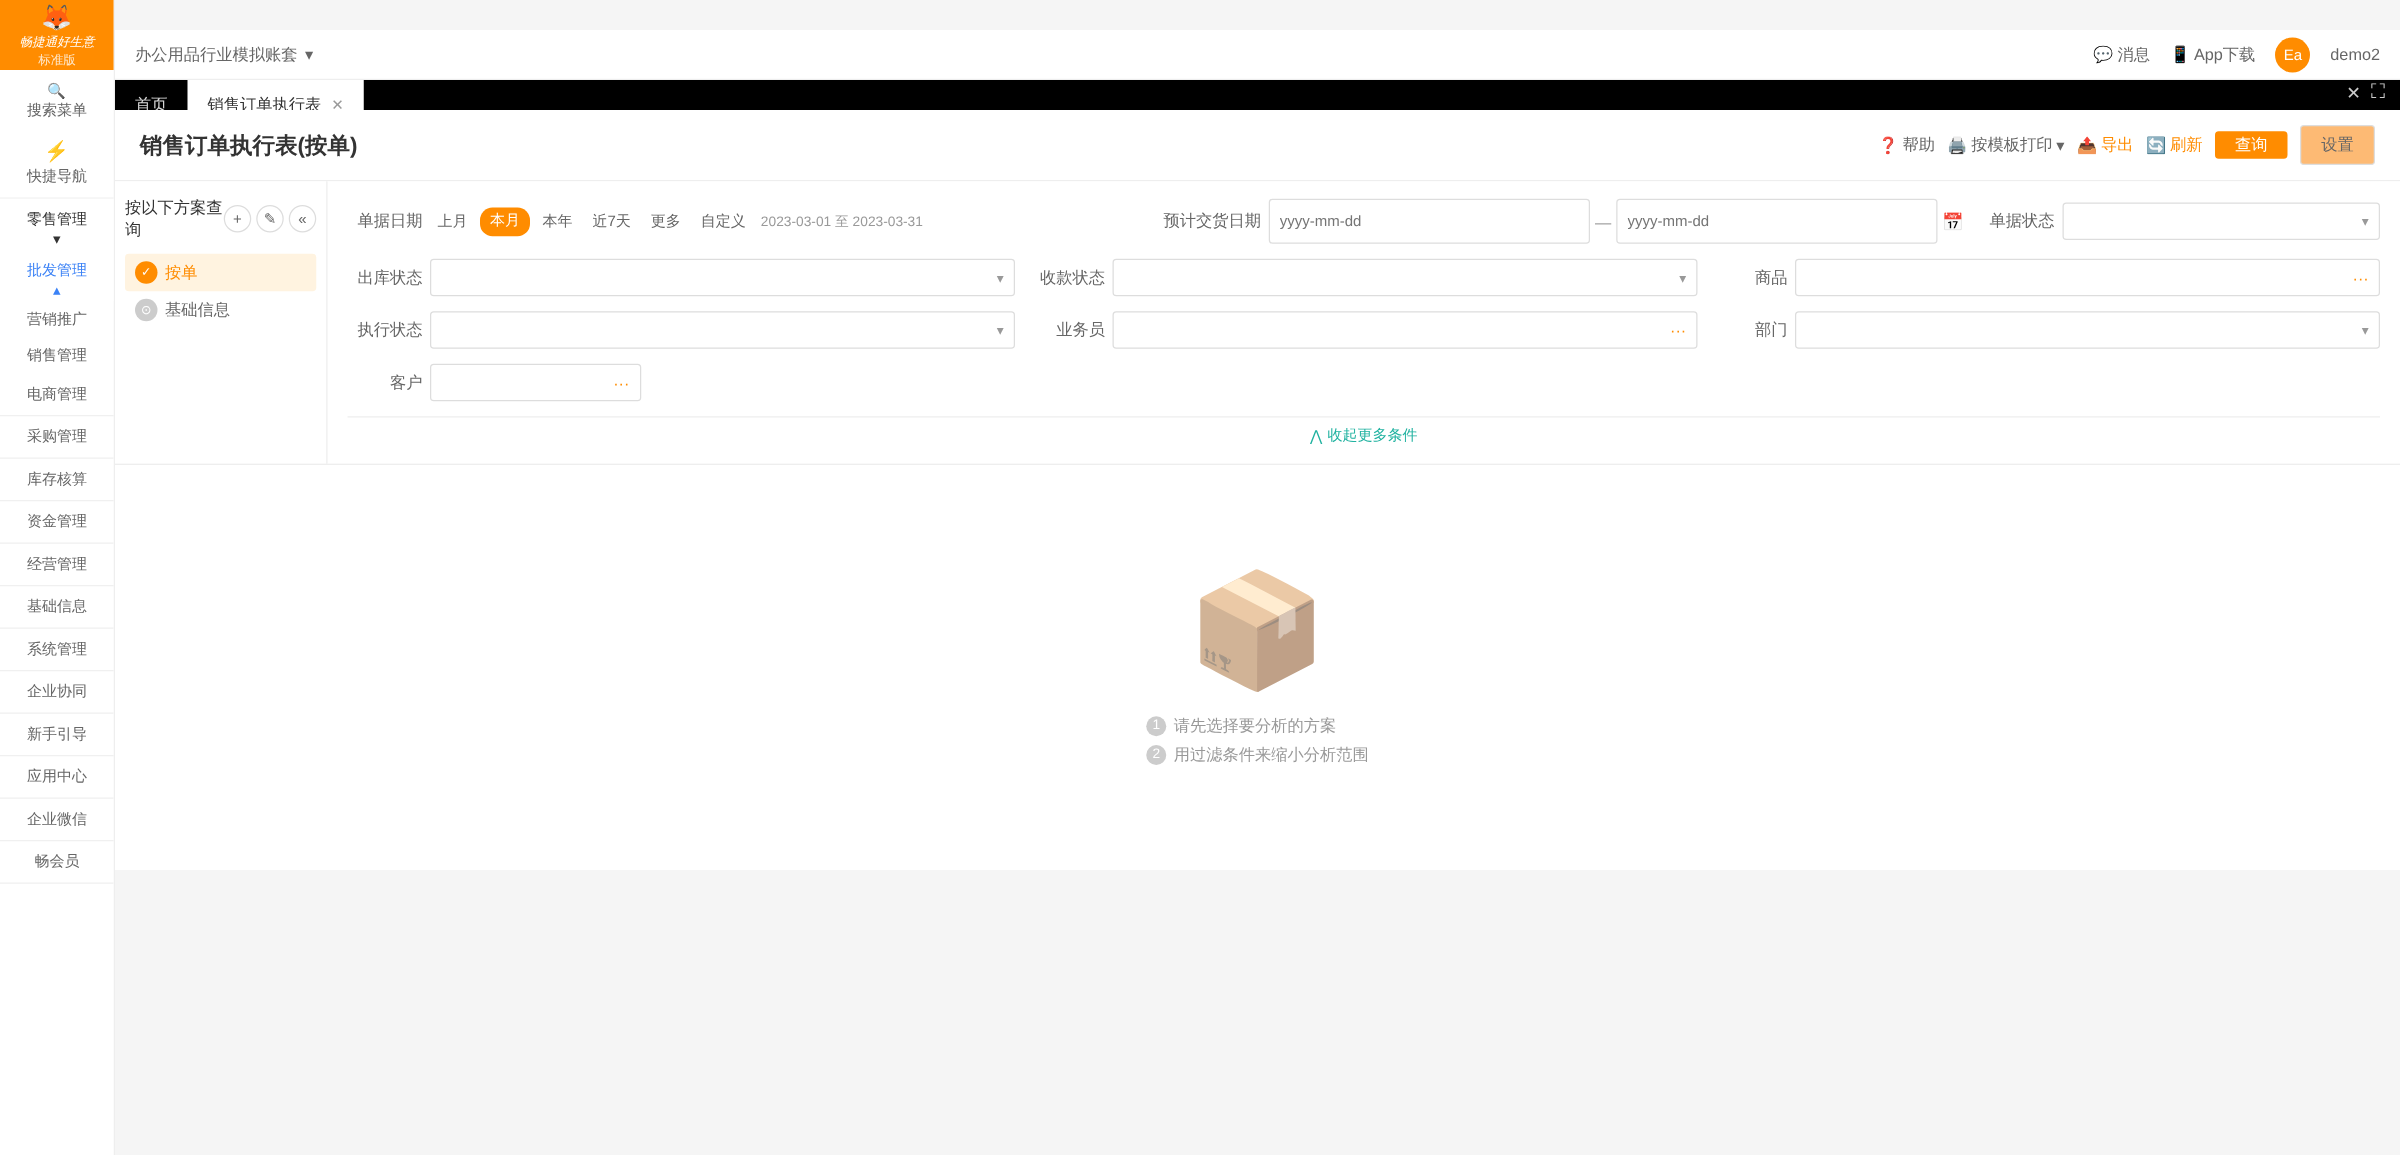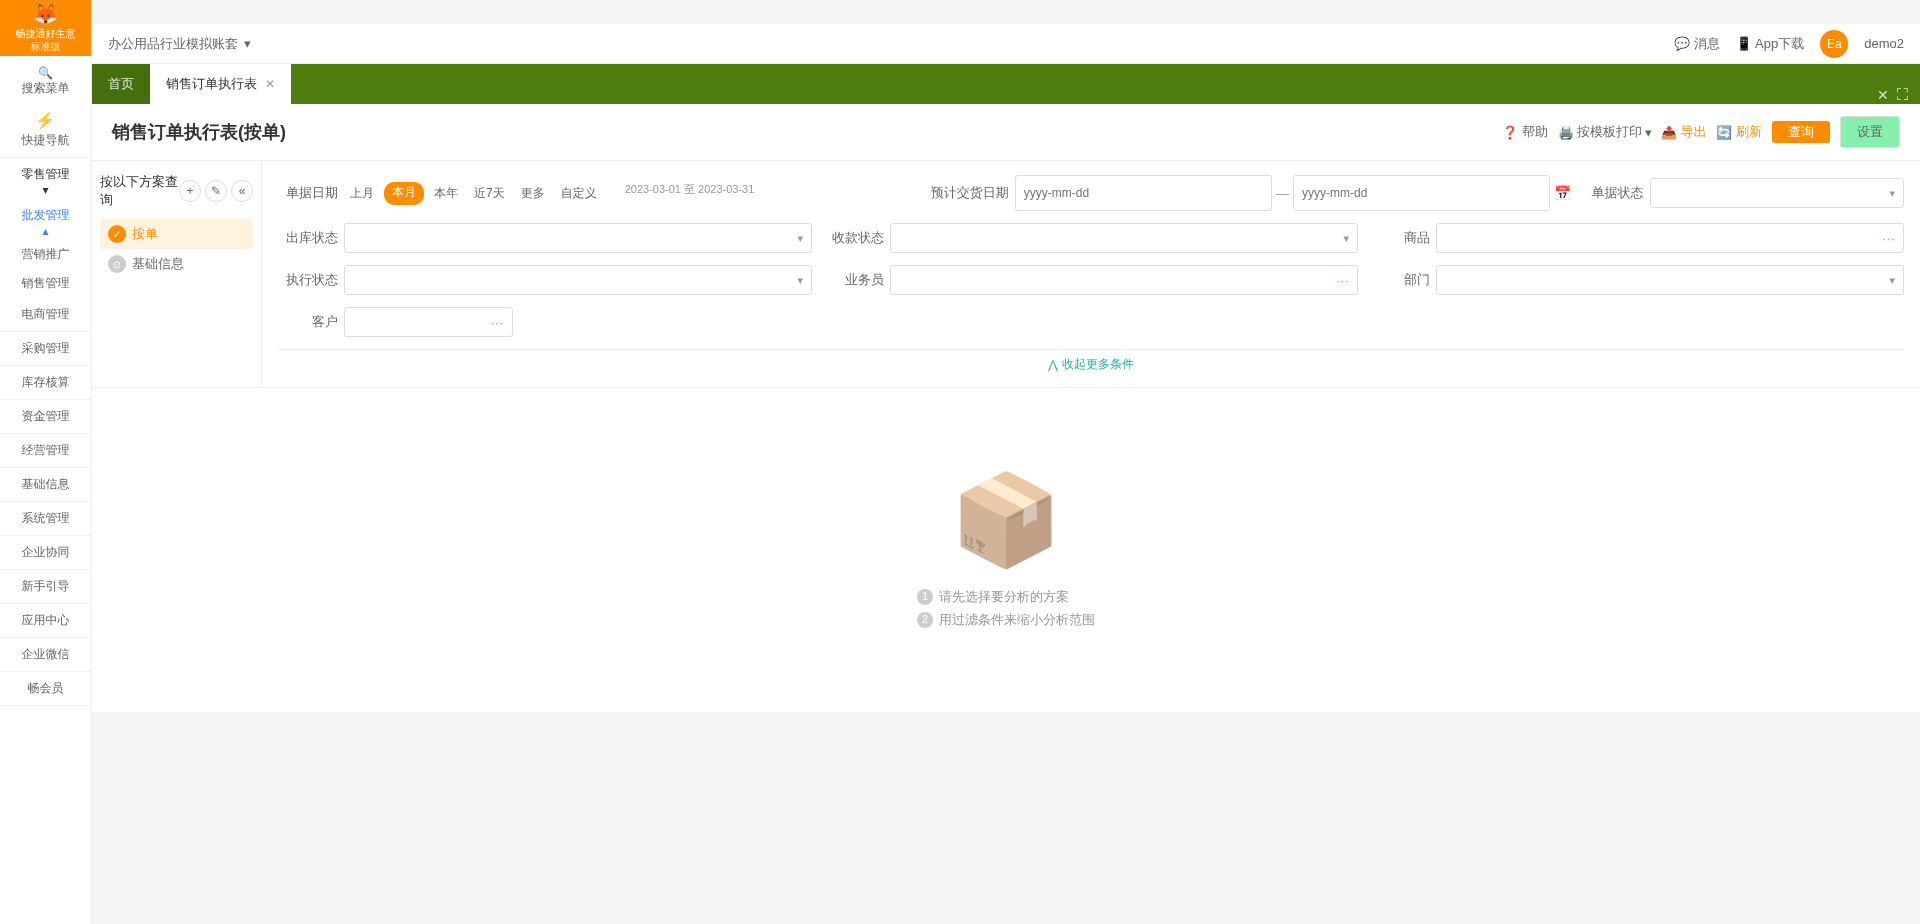--- a/index.html
+++ b/index.html
@@ -109,24 +109,24 @@
     .top-header-right .user-avatar {
       width: 28px; height: 28px;
       border-radius: 50%;
       background: #ff8c00;
       display: flex; align-items: center; justify-content: center;
       color: #fff; font-size: 12px;
     }
 
     
     .tab-bar {
-      height: 40px;
-      background: #4d7c0f;
-      display: flex;
-      align-items: flex-end;
+      height: 24px;
+      background: #000000;
+      display: flex;
+      align-items: flex-start;
       padding: 0 0;
       flex-shrink: 0;
     }
     .tab-item {
       height: 40px;
       display: flex;
       align-items: center;
       padding: 0 16px;
       color: rgba(255,255,255,0.85);
       font-size: 13px;
@@ -184,21 +184,21 @@
     .btn-primary {
       background: #ff8c00;
       color: #fff;
       border: none;
       padding: 2px 16px;
       border-radius: 3px;
       cursor: pointer;
       font-size: 13px;
     }
     .btn-setting {
-      background: #86efac;
+      background: #fdba74;
       color: #666;
       border: 1px solid #ddd;
       padding: 6px 16px;
       border-radius: 3px;
       cursor: pointer;
       font-size: 13px;
     }
 
     
     .filter-area {
@@ -420,21 +420,21 @@
     ::-webkit-scrollbar { width: 6px; height: 6px; }
     ::-webkit-scrollbar-thumb { background: #ddd; border-radius: 3px; }
     ::-webkit-scrollbar-track { background: transparent; }
   </style>
 </head>
 <body>
 
 <div class="sidebar">
   <div class="sidebar-logo">
     <div class="logo-icon">🦊</div>
-    <div style="font-size:10px;text-align:center;line-height:1.2;">畅捷通好生意</div>
+    <div style="font-size:10px;text-align:center;line-height:1.2;font-style:italic;">畅捷通好生意</div>
     <div style="font-size:10px;opacity:0.8">标准版</div>
   </div>
 
   <div class="sidebar-search">
     <span>🔍</span>
     <span>搜索菜单</span>
   </div>
 
   <div class="sidebar-nav-item">
     <span class="nav-icon">⚡</span>
@@ -582,21 +582,21 @@
           <span>基础信息</span>
         </div>
       </div>
 
       <div class="filter-panel">
 
         <div class="filter-row">
 
           <div class="filter-item" style="flex:2;min-width:380px;">
             <span class="filter-label">单据日期</span>
-            <div style="display:flex;align-items:flex-start;gap:22px;flex:1;">
+            <div style="display:flex;align-items:center;gap:6px;flex:1;">
               <div class="date-tabs">
                 <span class="date-tab">上月</span>
                 <span class="date-tab active">本月</span>
                 <span class="date-tab">本年</span>
                 <span class="date-tab">近7天</span>
                 <span class="date-tab">更多</span>
                 <span class="date-tab">自定义</span>
               </div>
               <div style="display:flex;flex-direction:column;gap:2px;flex:1;">
                 <div style="font-size:11px;color:#999;">2023-03-01 至 2023-03-31</div>

